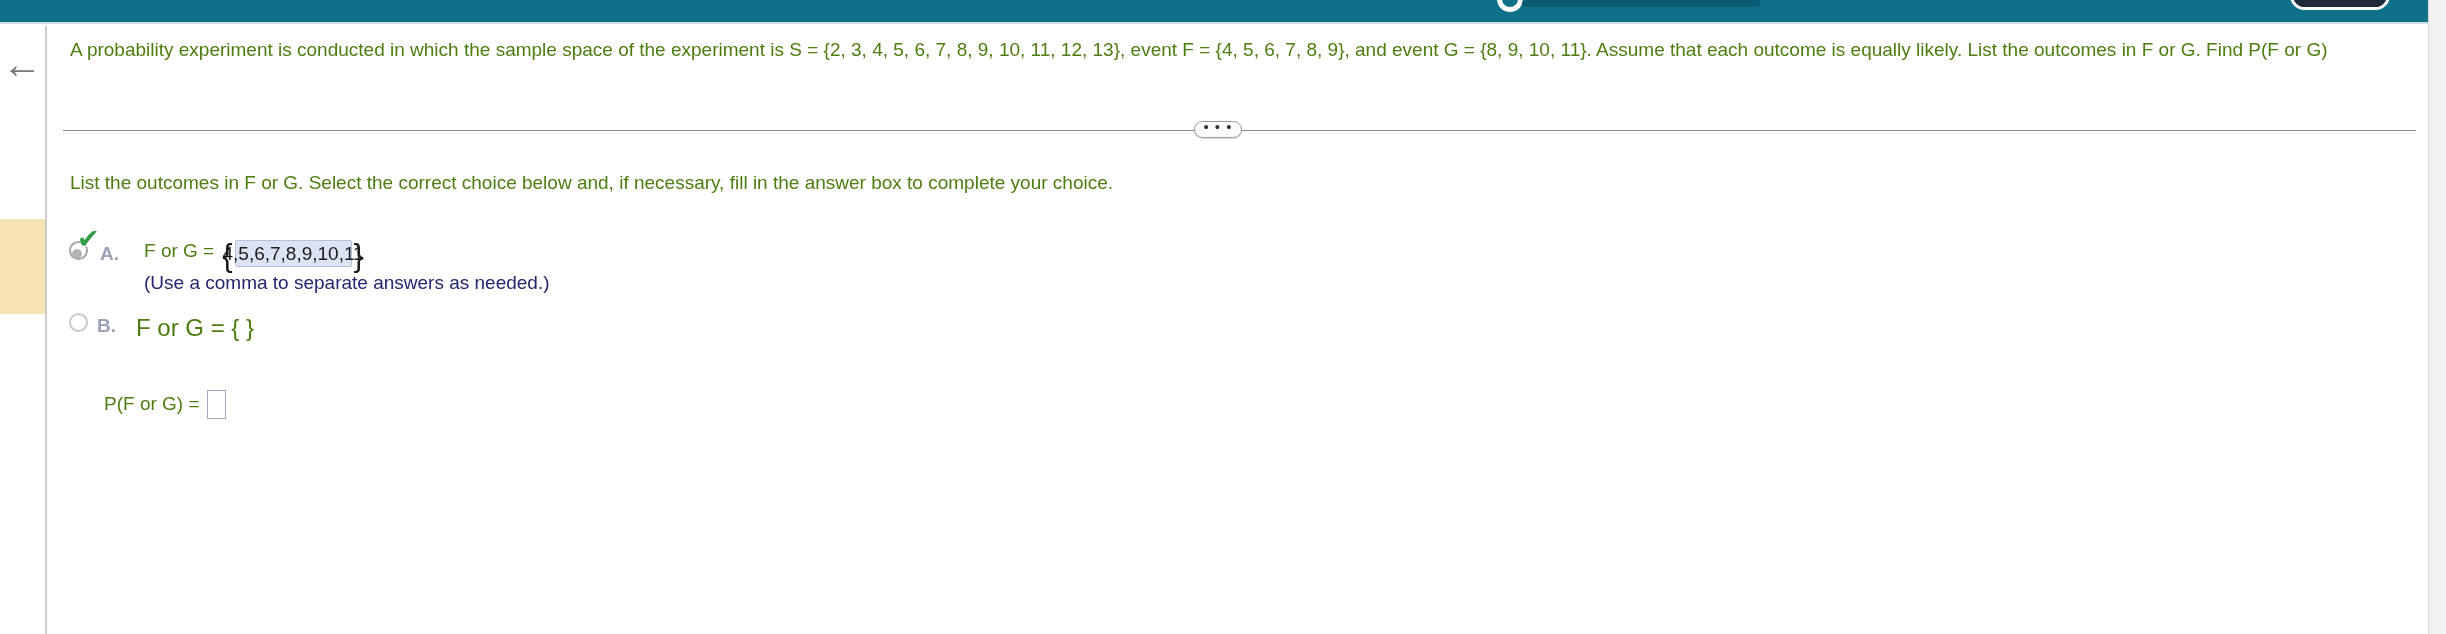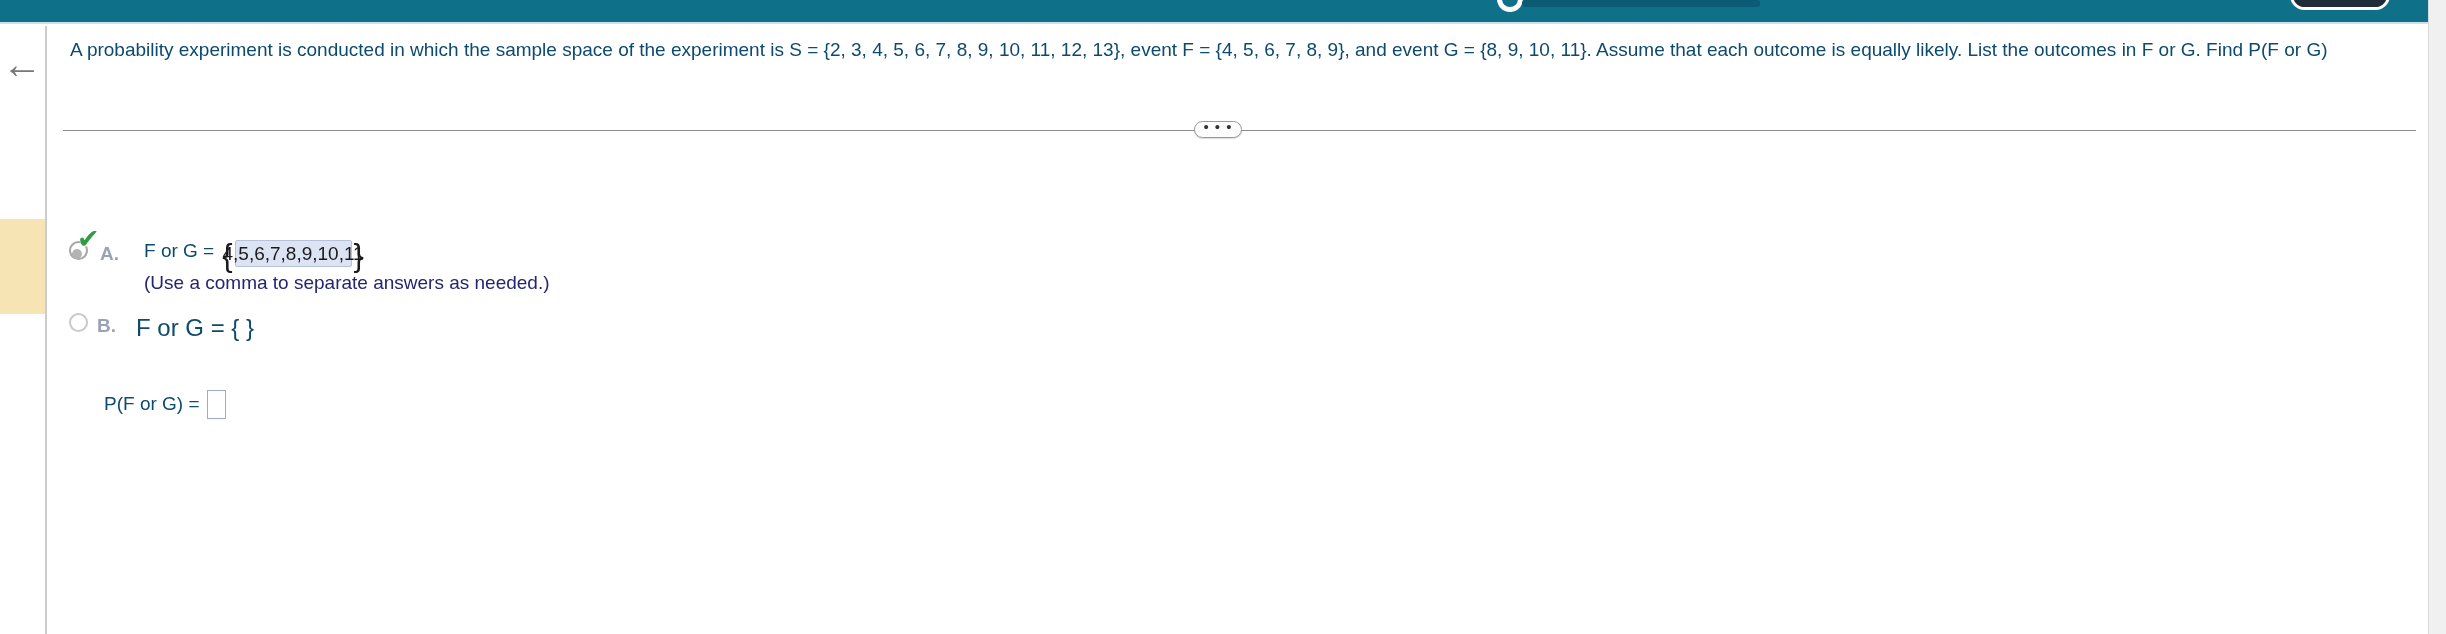--- a/index.html
+++ b/index.html
@@ -56,21 +56,21 @@
     position: absolute; left: 2px; top: 44px;
     font-size: 40px; line-height: 40px;
     color: #777777; cursor: pointer;
   }
   .exercise-highlight {
     position: absolute; left: 0; top: 219px;
     width: 45px; height: 95px;
     background: #f6e4b5;
   }
   
-  .txt { font-size: 19px; color: #0c4a6e; white-space: nowrap; }
+  .txt { font-size: 19px; color: #4d7c0f; white-space: nowrap; }
   .problem {
     position: absolute; left: 70px; top: 36px;
     line-height: 27px;
   }
   .divider-line {
     position: absolute; left: 63px; top: 130px;
     width: 2353px; height: 0;
     border-top: 1px solid #8c8c8c;
   }
   .ellipsis-pill {
@@ -174,20 +174,21 @@
 
   <div class="problem">
     <div class="txt">A probability experiment is conducted in which the sample space of the experiment is S = {2, 3, 4, 5, 6, 7, 8, 9, 10, 11, 12, 13}, event F = {4, 5, 6, 7, 8, 9}, and event G = {8, 9, 10, 11}. Assume that each outcome is equally likely. List the outcomes in F or G. Find P(F or G)</div>
   </div>
 
   <div class="divider-line"></div>
   <div class="ellipsis-pill">
     <span>• • •</span>
   </div>
 
+  <div class="question txt">List the outcomes in F or G. Select the correct choice below and, if necessary, fill in the answer box to complete your choice.</div>
 
   <div class="radio radio-a">
     <div class="dot"></div>
   </div>
   <div class="check-icon">✔</div>
   <div class="choice-letter letter-a">A.</div>
   <div class="eq-row-a">
     <span class="txt">F or G =</span>
     <span class="brace open">{</span>
     <span class="answer-box">4,5,6,7,8,9,10,11</span>

